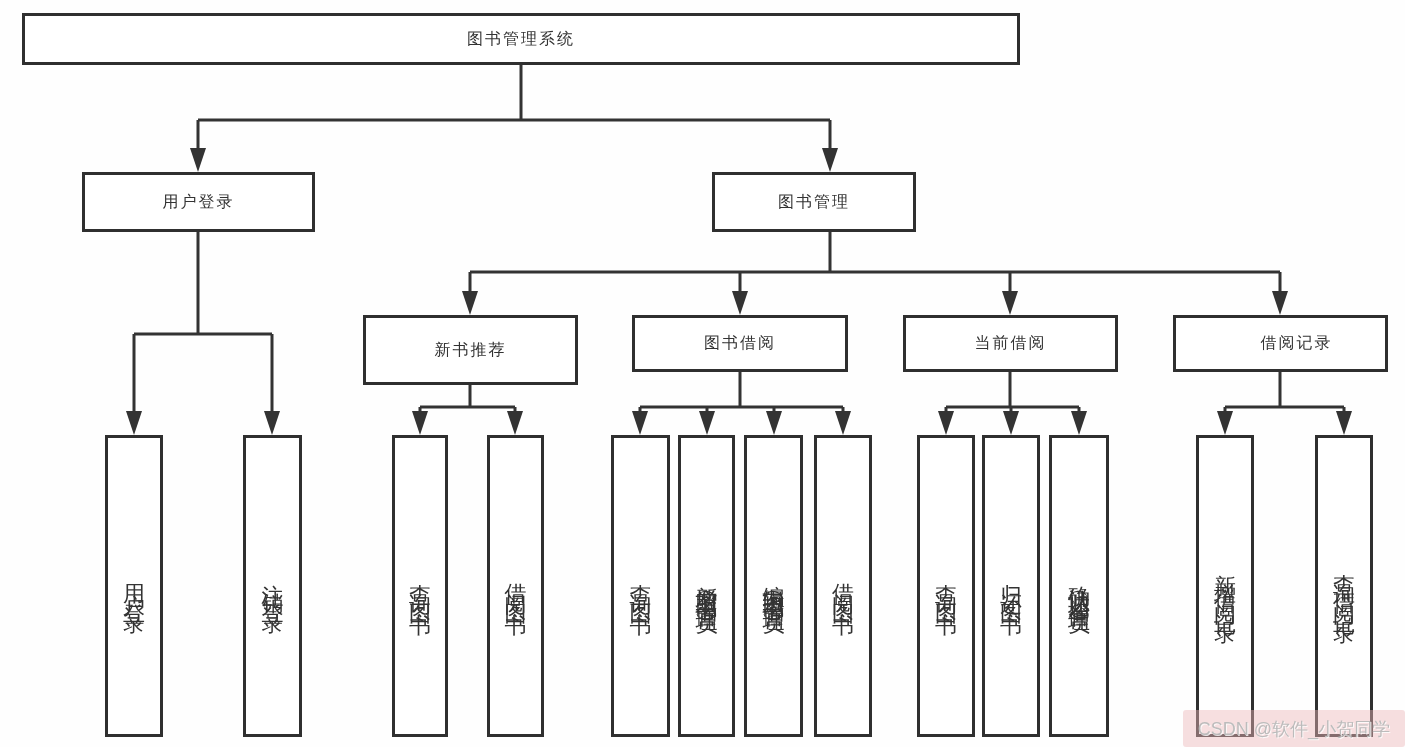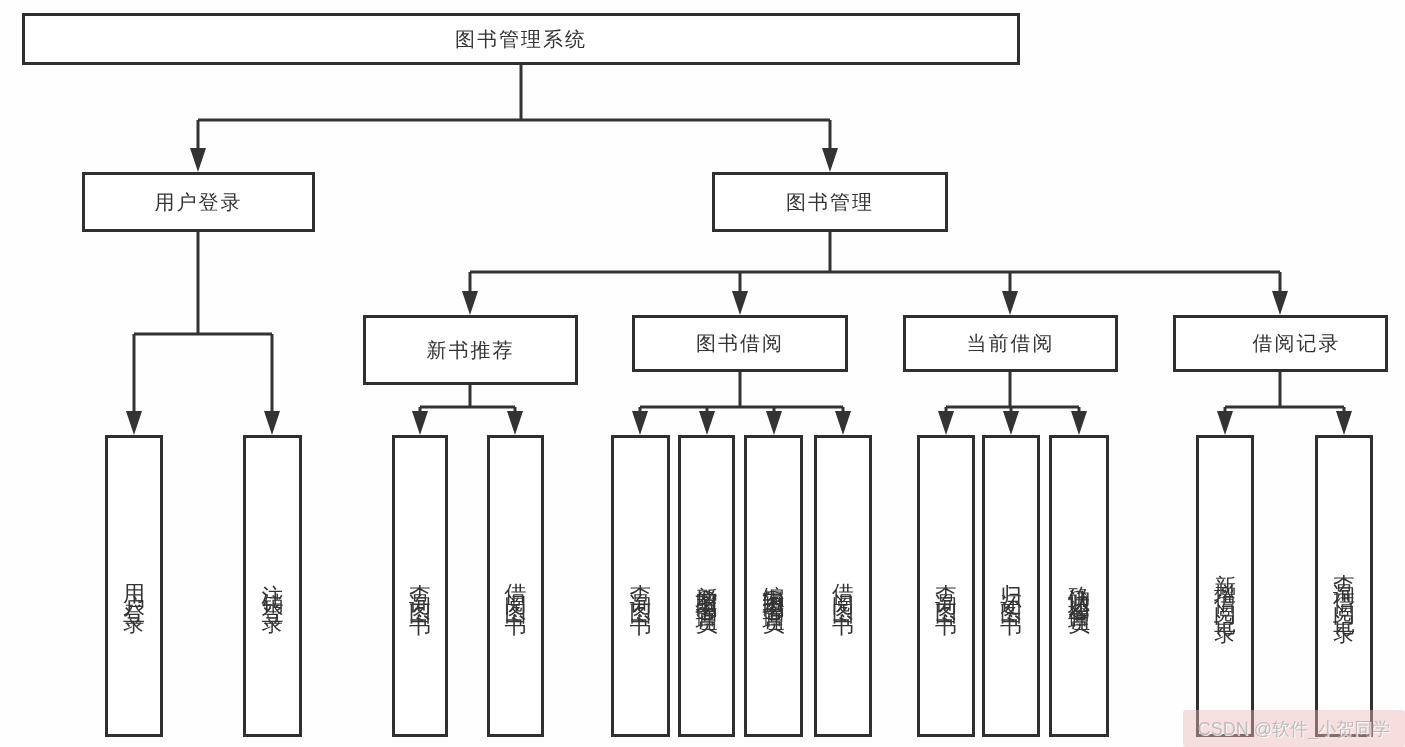--- a/index.html
+++ b/index.html
@@ -17,21 +17,21 @@
     font-family:"Liberation Sans","DejaVu Sans",sans-serif;
     overflow:hidden;
   }
   #connectors{position:absolute;left:0;top:0;pointer-events:none;}
   .hbox{
     position:absolute;
     background:#ffffff;
     border:3px solid var(--box-border);
     box-sizing:border-box;
     display:flex;align-items:center;justify-content:center;
-    font-size:20px;color:var(--text);
+    font-size:16px;color:var(--text);
     letter-spacing:2px;
     white-space:nowrap;
   }
   .vbox{
     position:absolute;
     background:#ffffff;
     border:3px solid var(--box-border);
     box-sizing:border-box;
     display:flex;align-items:center;justify-content:center;
     font-size:22px;color:var(--text);
@@ -89,21 +89,21 @@
       <path d="M1003 411 L1019 411 L1011 435 Z"></path>
       <path d="M1071 411 L1087 411 L1079 435 Z"></path>
       <path d="M1217 411 L1233 411 L1225 435 Z"></path>
       <path d="M1336 411 L1352 411 L1344 435 Z"></path>
     </g>
   </svg>
 
   <div class="hbox" style="left:22px;top:13px;width:998px;height:52px;">图书管理系统</div>
 
   <div class="hbox" style="left:82px;top:172px;width:233px;height:60px;">用户登录</div>
-  <div class="hbox" style="left:712px;top:172px;width:236px;height:60px;">图书管理</div>
+  <div class="hbox" style="left:712px;top:172px;width:204px;height:60px;">图书管理</div>
 
   <div class="hbox" style="left:363px;top:315px;width:215px;height:70px;">新书推荐</div>
   <div class="hbox" style="left:632px;top:315px;width:216px;height:57px;text-align:right;">图书借阅</div>
   <div class="hbox" style="left:903px;top:315px;width:215px;height:57px;text-align:right;">当前借阅</div>
   <div class="hbox" style="left:1173px;top:315px;width:215px;height:57px;padding-left:32px;">借阅记录</div>
 
   <div class="vbox" style="left:105px;top:435px;width:58px;height:302px;">
     <span>用户登录</span>
     </div>
   <div class="vbox" style="left:243px;top:435px;width:59px;height:302px;">

